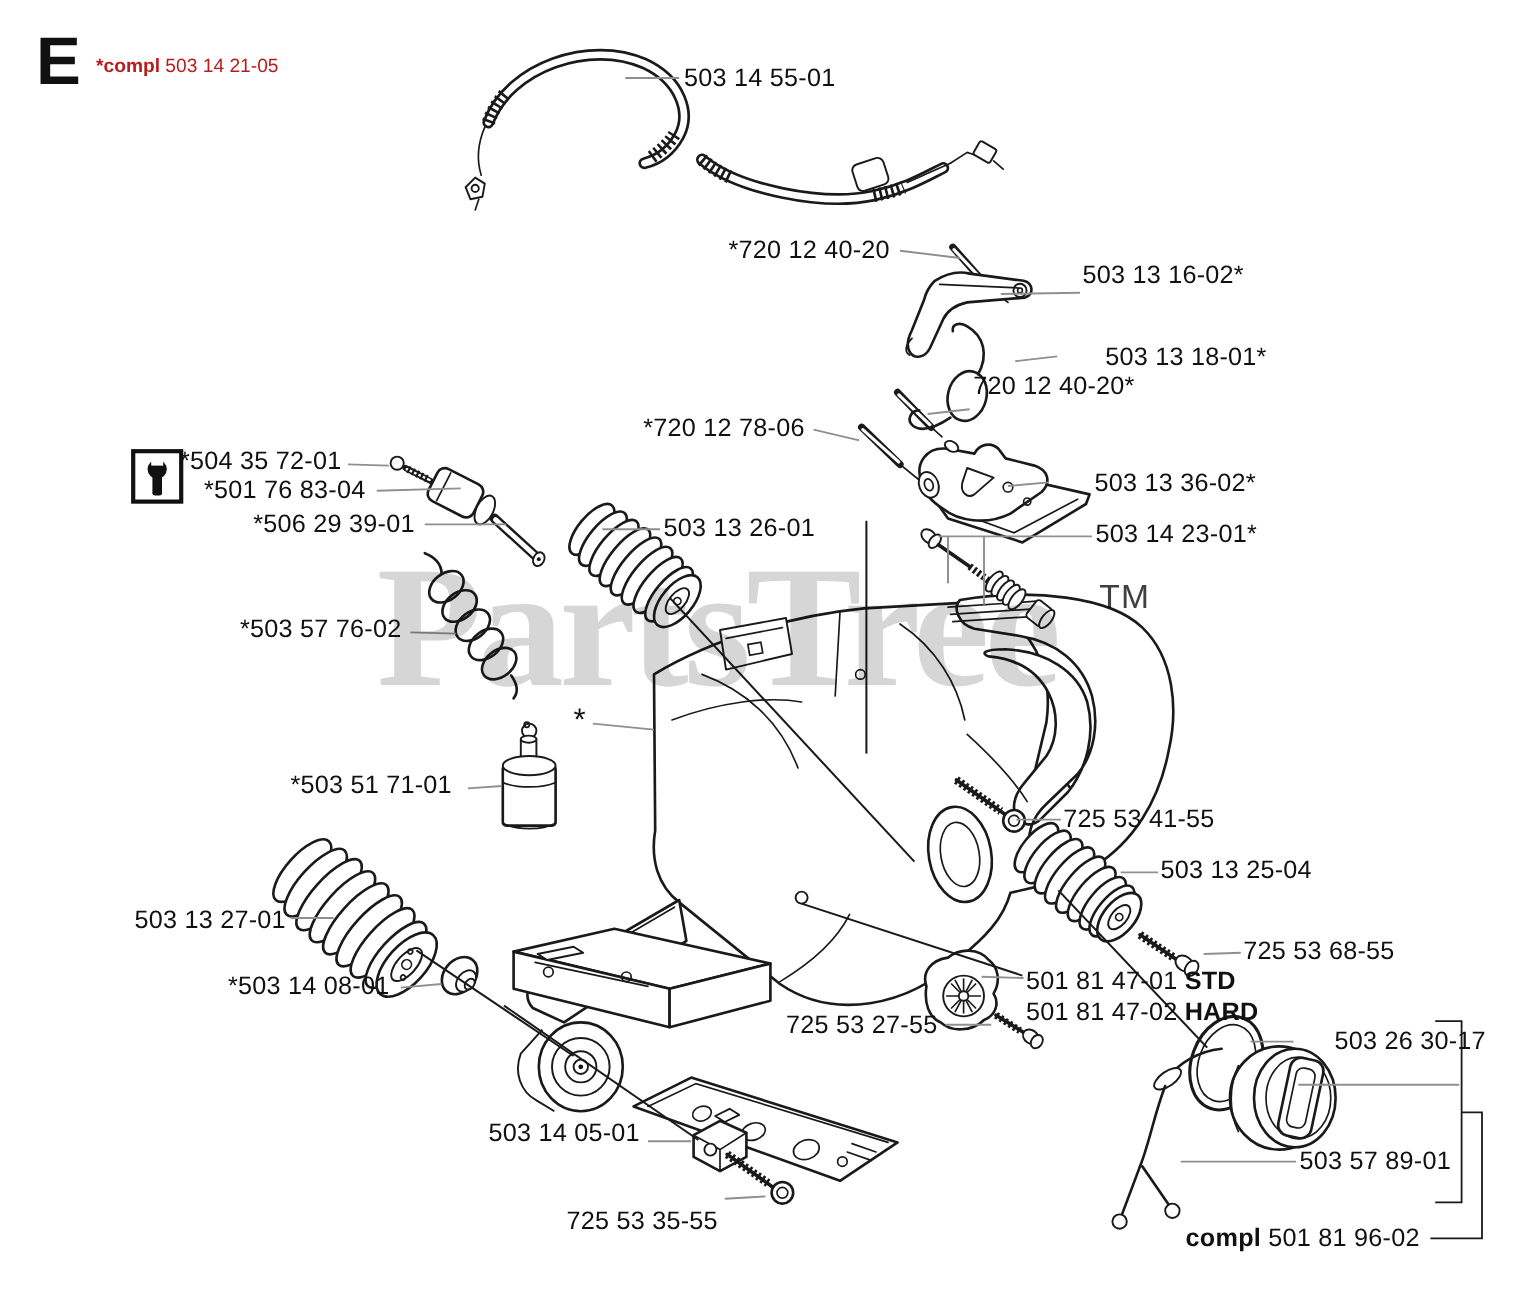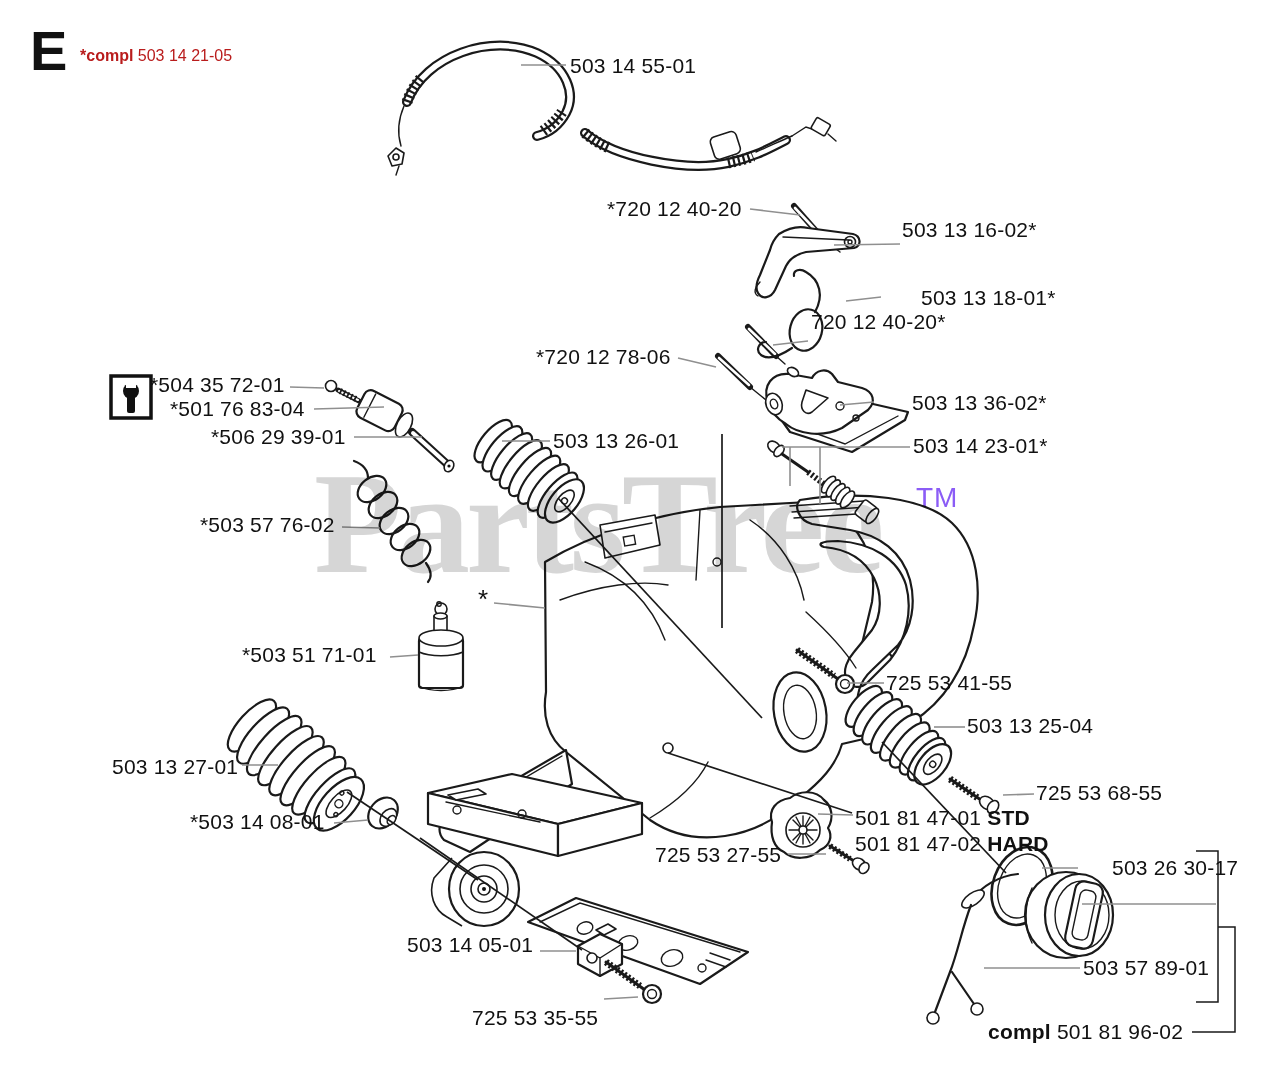--- a/index.html
+++ b/index.html
@@ -29,21 +29,21 @@
   .lbl b{font-weight:bold;}
   .hdr-letter{position:absolute;left:30px;top:18px;font-size:56px;font-weight:bold;color:#111;z-index:6;}
   .hdr-compl{position:absolute;left:80px;top:47px;font-size:16px;color:#b91c1c;z-index:6;white-space:nowrap;}
   .hdr-compl b{font-weight:bold;}
 
   
   .watermark{position:absolute;left:314px;top:452px;z-index:5;mix-blend-mode:multiply;
     font-family:"Liberation Serif",serif;font-weight:bold;color:#d6d6d6;
     font-size:144px;line-height:1;letter-spacing:-4px;pointer-events:none;}
   .wm-tm{position:absolute;left:916px;top:482px;z-index:5;mix-blend-mode:multiply;
-    font-family:"Liberation Sans",sans-serif;font-weight:normal;color:#8b5cf6;
+    font-family:"Liberation Sans",sans-serif;font-weight:normal;color:#404040;
     font-size:28px;letter-spacing:1px;pointer-events:none;}
   .labels-layer{position:absolute;inset:0;z-index:6;pointer-events:none;}
 </style>
 </head>
 <body>
 
 <div class="stage">
 
 <svg width="1280" height="1082" viewBox="0 0 1280 1082">
 

